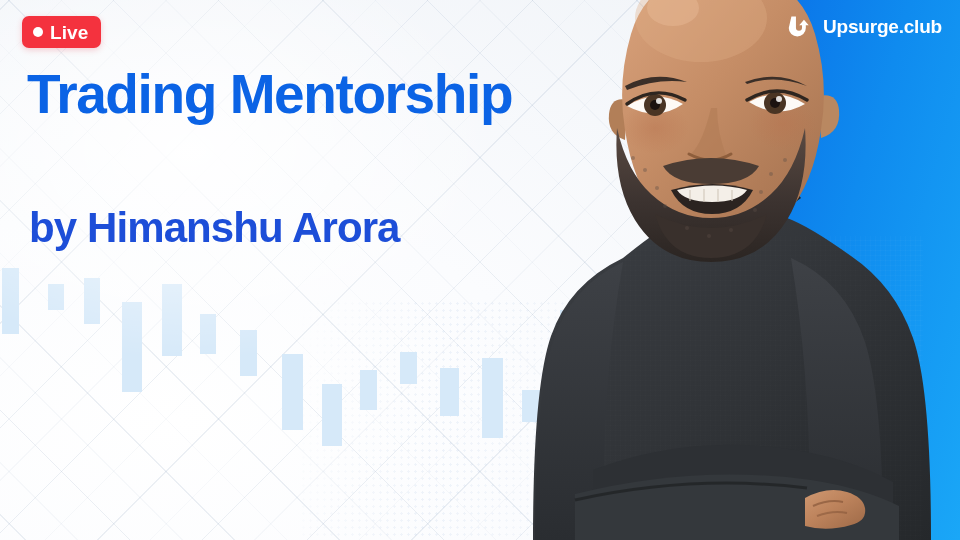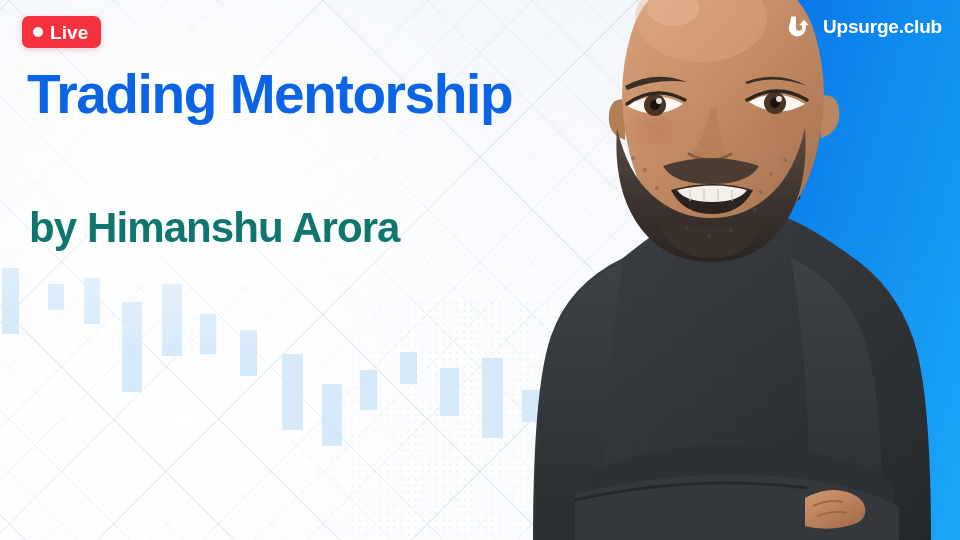--- a/index.html
+++ b/index.html
@@ -57,21 +57,21 @@
 
   
   .headline{
     position:absolute; left:27px; top:66px; width:640px;
     color:#0b63e5; font-size:55px; font-weight:700;
     line-height:1.03; letter-spacing:-1.4px;
   }
   .headline .l2{ display:block; }
   .subhead{
     position:absolute; left:29px; top:205px;
-    color:#0f766e; font-size:42px; font-weight:700;
+    color:#1d4ed8; font-size:42px; font-weight:700;
     letter-spacing:-.9px; line-height:1.1;
   }
 
   
   .blue-panel{
     position:absolute; right:0; top:0; width:196px; height:540px;
     background:linear-gradient(106deg,#0a72e8 0%, #0f8bef 42%, #1aa7f7 100%);
   }
   .brand{
     position:absolute; right:18px; top:13px;

